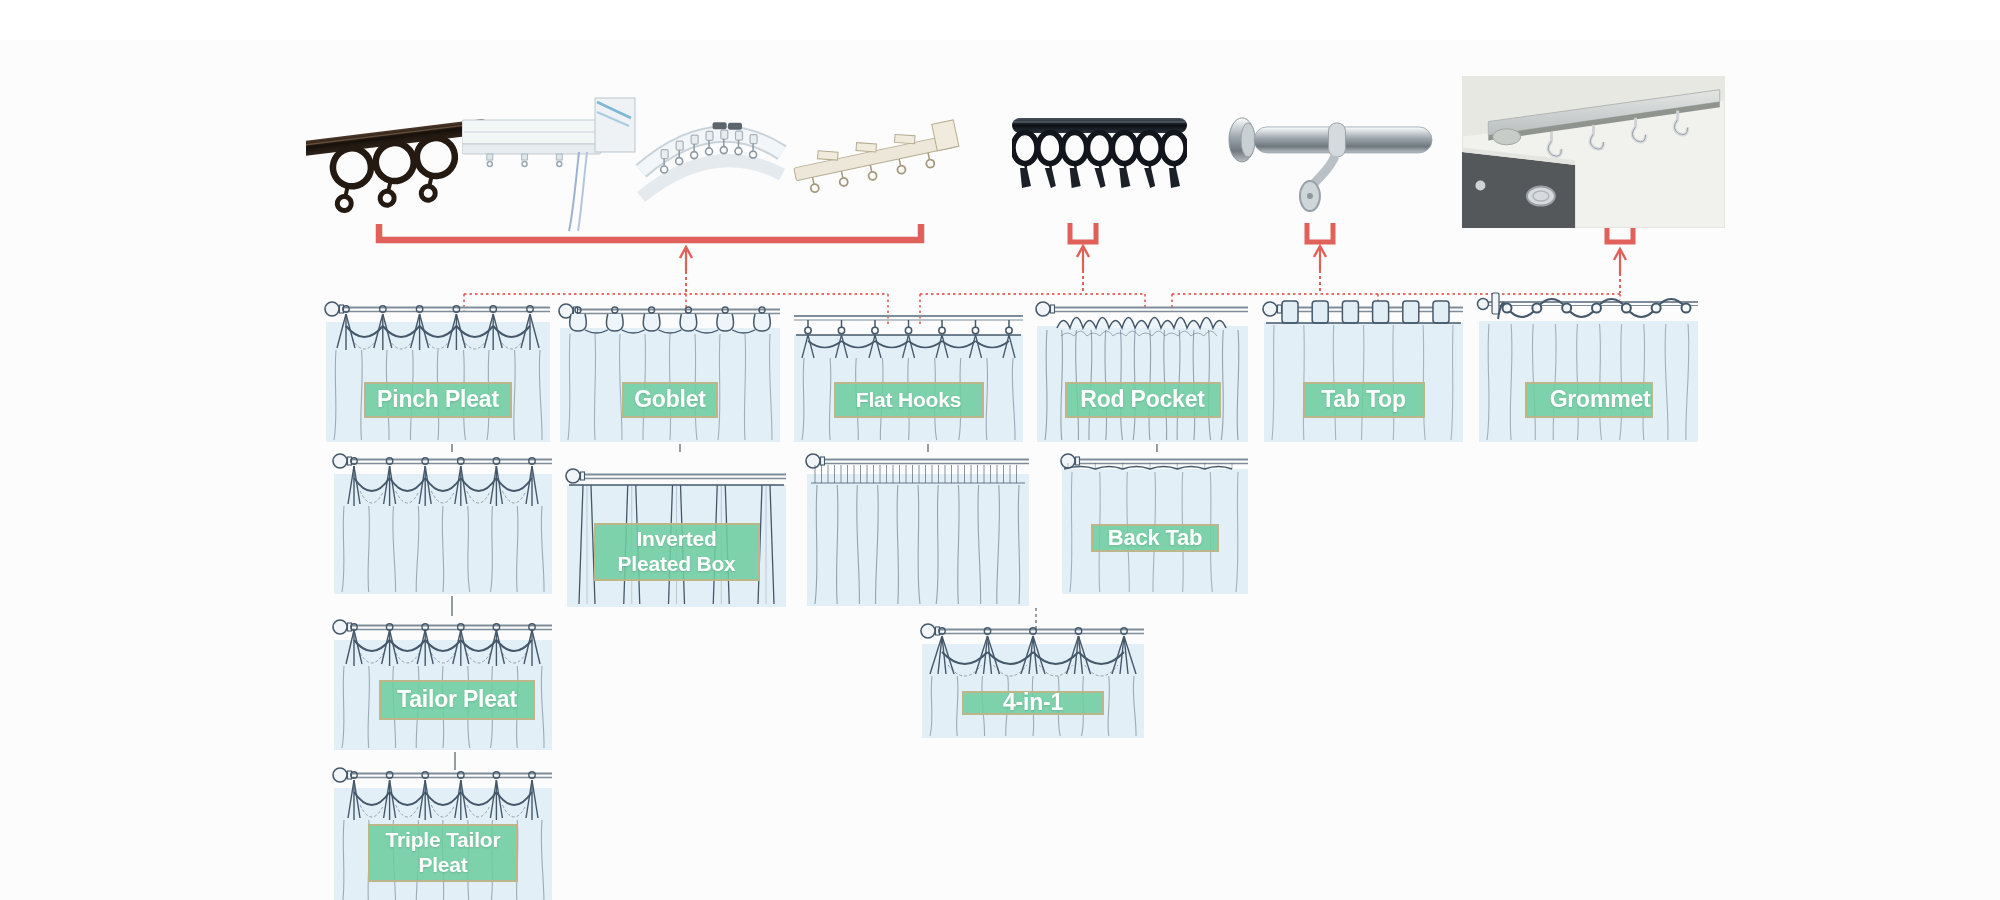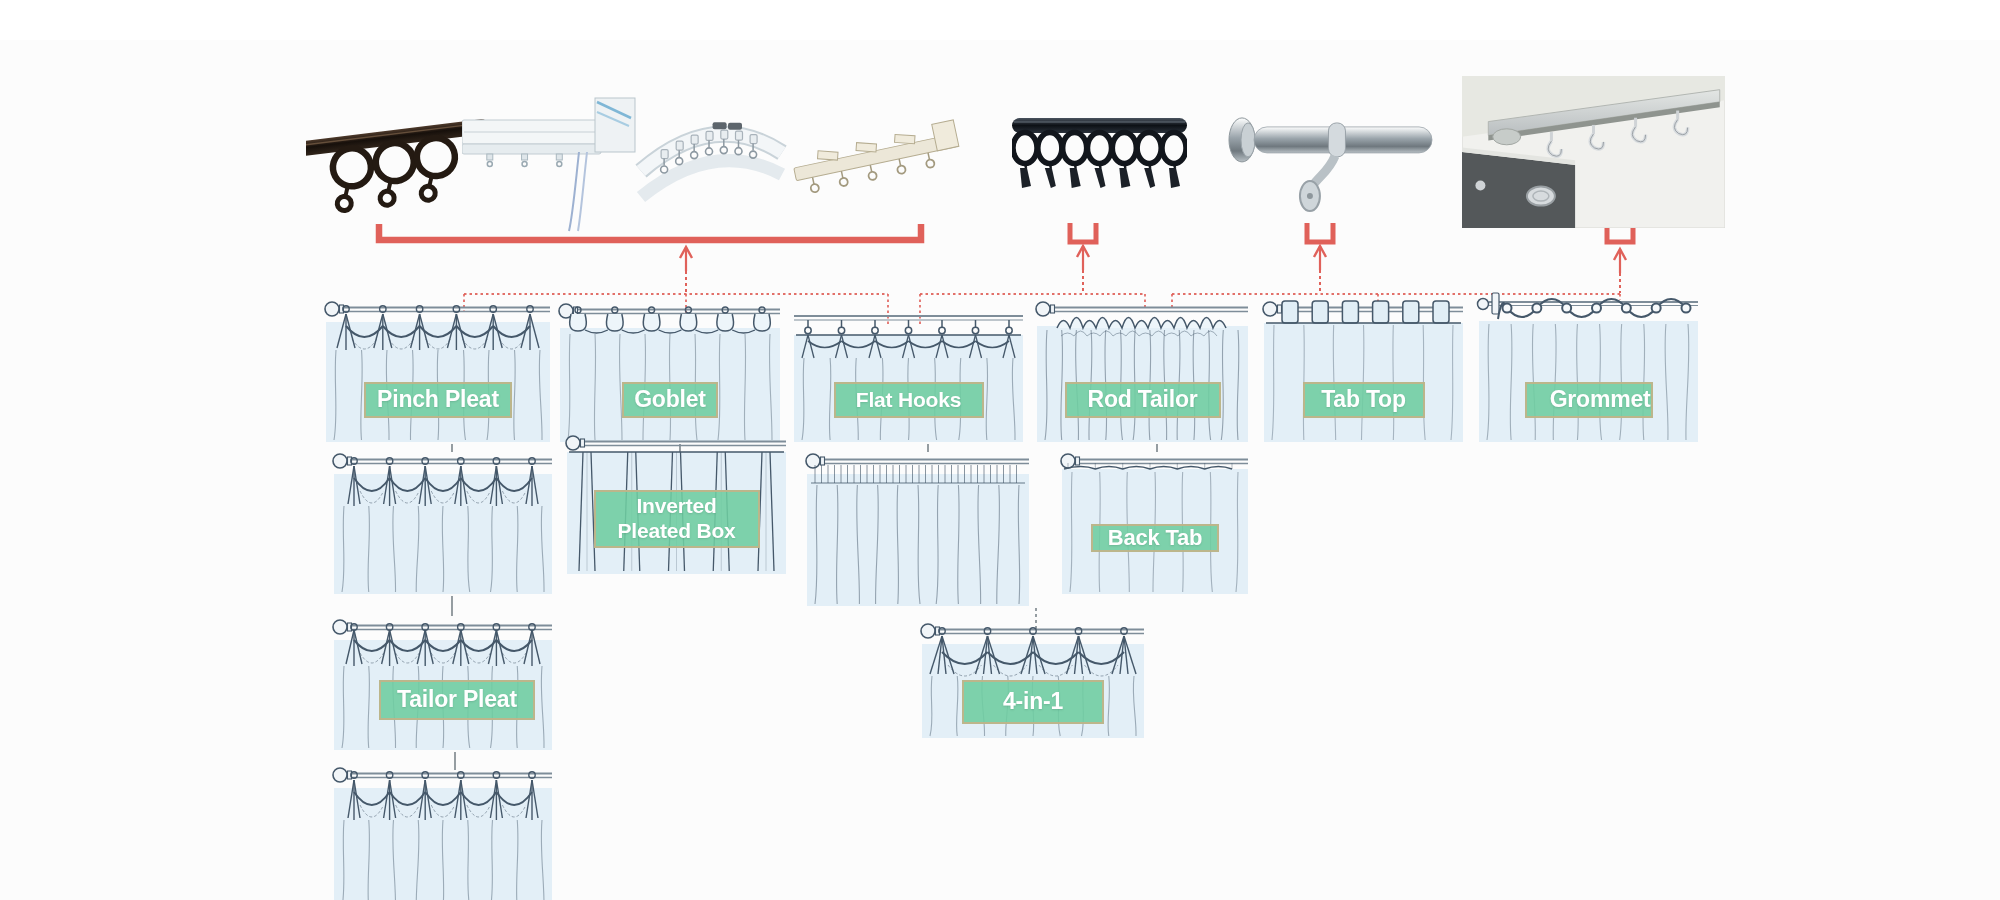--- a/index.html
+++ b/index.html
@@ -404,21 +404,21 @@
           <path d="M 102.15384615384616,34 C 99.15384615384616,72 105.15384615384616,110 100.15384615384616,144" fill="none" stroke="#45586a" stroke-width="1.1" opacity="0.5"></path>
           <path d="M 116.84615384615384,34 C 119.84615384615384,72 113.84615384615384,110 116.84615384615384,144" fill="none" stroke="#45586a" stroke-width="1.1" opacity="0.5"></path>
           <path d="M 131.53846153846155,34 C 128.53846153846155,72 134.53846153846155,110 133.53846153846155,144" fill="none" stroke="#45586a" stroke-width="1.1" opacity="0.5"></path>
           <path d="M 146.23076923076923,34 C 149.23076923076923,72 143.23076923076923,110 144.23076923076923,144" fill="none" stroke="#45586a" stroke-width="1.1" opacity="0.5"></path>
           <path d="M 160.92307692307693,34 C 157.92307692307693,72 163.92307692307693,110 160.92307692307693,144" fill="none" stroke="#45586a" stroke-width="1.1" opacity="0.5"></path>
           <path d="M 175.6153846153846,34 C 178.6153846153846,72 172.6153846153846,110 177.6153846153846,144" fill="none" stroke="#45586a" stroke-width="1.1" opacity="0.5"></path>
           <path d="M 190.30769230769232,34 C 187.30769230769232,72 193.30769230769232,110 188.30769230769232,144" fill="none" stroke="#45586a" stroke-width="1.1" opacity="0.5"></path>
           <path d="M 205,34 C 208,72 202,110 205,144" fill="none" stroke="#45586a" stroke-width="1.1" opacity="0.5"></path>
         </svg>
         <div class="label" style="left: 31.5px; top: 86px; width: 156px; height: 36px; font-size: 23px;">
-          <span>Rod Tailor</span>
+          <span>Rod Pocket</span>
         </div>
       </div>
       <div class="card" style="left: 1260px; top: 256px; width: 207px; height: 148px;">
         <svg width="207" height="148" viewBox="0 0 207 148">
           <rect x="4" y="27" width="199" height="119" fill="#e1eef6" opacity="0.92"></rect>
           <circle cx="10" cy="13" r="7" fill="#f1f5f8" stroke="#45586a" stroke-width="1.6"></circle>
           <rect x="17.5" y="9" width="4" height="8" fill="#f1f5f8" stroke="#45586a" stroke-width="1.1"></rect>
           <line x1="22" y1="11.5" x2="203" y2="11.5" stroke="#7e8d99" stroke-width="2"></line>
           <line x1="22" y1="15.5" x2="203" y2="15.5" stroke="#7e8d99" stroke-width="1.3"></line>
           <rect x="22" y="5" width="16" height="22" rx="3" fill="#e1eef6" stroke="#45586a" stroke-width="1.5"></rect>
@@ -515,21 +515,21 @@
           <path d="M 38.75,58 C 41.25,88 36.25,118 38.75,144" fill="none" stroke="#45586a" stroke-width="1.1" opacity="0.45"></path>
           <path d="M 63.5,58 C 61,88 66,118 65.5,144" fill="none" stroke="#45586a" stroke-width="1.1" opacity="0.45"></path>
           <path d="M 88.25,58 C 90.75,88 85.75,118 86.25,144" fill="none" stroke="#45586a" stroke-width="1.1" opacity="0.45"></path>
           <path d="M 113,58 C 110.5,88 115.5,118 113,144" fill="none" stroke="#45586a" stroke-width="1.1" opacity="0.45"></path>
           <path d="M 137.75,58 C 140.25,88 135.25,118 139.75,144" fill="none" stroke="#45586a" stroke-width="1.1" opacity="0.45"></path>
           <path d="M 162.5,58 C 160,88 165,118 160.5,144" fill="none" stroke="#45586a" stroke-width="1.1" opacity="0.45"></path>
           <path d="M 187.25,58 C 189.75,88 184.75,118 187.25,144" fill="none" stroke="#45586a" stroke-width="1.1" opacity="0.45"></path>
           <path d="M 212,58 C 209.5,88 214.5,118 214,144" fill="none" stroke="#45586a" stroke-width="1.1" opacity="0.45"></path>
         </svg>
       </div>
-      <div class="card" style="left: 563px; top: 390px; width: 227px; height: 146px;">
+      <div class="card" style="left: 563px; top: 423px; width: 227px; height: 146px;">
         <svg width="227" height="146" viewBox="0 0 227 146">
           <rect x="4" y="22" width="219" height="122" fill="#e1eef6" opacity="0.92"></rect>
           <circle cx="10" cy="13" r="7" fill="#f1f5f8" stroke="#45586a" stroke-width="1.6"></circle>
           <rect x="17.5" y="9" width="4" height="8" fill="#f1f5f8" stroke="#45586a" stroke-width="1.1"></rect>
           <line x1="22" y1="11.5" x2="223" y2="11.5" stroke="#7e8d99" stroke-width="2"></line>
           <line x1="22" y1="15.5" x2="223" y2="15.5" stroke="#7e8d99" stroke-width="1.3"></line>
           <line x1="6" y1="22" x2="221" y2="22" stroke="#45586a" stroke-width="1.6"></line>
           <line x1="20" y1="22" x2="16" y2="141" stroke="#45586a" stroke-width="1.3"></line>
           <line x1="28" y1="22" x2="32" y2="141" stroke="#45586a" stroke-width="1.3"></line>
           <line x1="24" y1="22" x2="24" y2="141" stroke="#45586a" stroke-width="1" opacity="0.25"></line>
@@ -729,21 +729,21 @@
           <path d="M 14,58 C 11.5,79.33333333333333 16.5,100.66666666666666 12,118" fill="none" stroke="#45586a" stroke-width="1.1" opacity="0.45"></path>
           <path d="M 39.25,58 C 41.75,79.33333333333333 36.75,100.66666666666666 39.25,118" fill="none" stroke="#45586a" stroke-width="1.1" opacity="0.45"></path>
           <path d="M 64.5,58 C 62,79.33333333333333 67,100.66666666666666 66.5,118" fill="none" stroke="#45586a" stroke-width="1.1" opacity="0.45"></path>
           <path d="M 89.75,58 C 92.25,79.33333333333333 87.25,100.66666666666666 87.75,118" fill="none" stroke="#45586a" stroke-width="1.1" opacity="0.45"></path>
           <path d="M 115,58 C 112.5,79.33333333333333 117.5,100.66666666666666 115,118" fill="none" stroke="#45586a" stroke-width="1.1" opacity="0.45"></path>
           <path d="M 140.25,58 C 142.75,79.33333333333333 137.75,100.66666666666666 142.25,118" fill="none" stroke="#45586a" stroke-width="1.1" opacity="0.45"></path>
           <path d="M 165.5,58 C 163,79.33333333333333 168,100.66666666666666 163.5,118" fill="none" stroke="#45586a" stroke-width="1.1" opacity="0.45"></path>
           <path d="M 190.75,58 C 193.25,79.33333333333333 188.25,100.66666666666666 190.75,118" fill="none" stroke="#45586a" stroke-width="1.1" opacity="0.45"></path>
           <path d="M 216,58 C 213.5,79.33333333333333 218.5,100.66666666666666 218,118" fill="none" stroke="#45586a" stroke-width="1.1" opacity="0.45"></path>
         </svg>
-        <div class="label" style="left: 44px; top: 62px; width: 142px; height: 44px; font-size: 23px;">
+        <div class="label" style="left: 44px; top: 73px; width: 142px; height: 24px; font-size: 23px;">
           <span>4-in-1</span>
         </div>
       </div>
       <div class="card" style="left: 330px; top: 722px; width: 226px; height: 150px;">
         <svg width="226" height="150" viewBox="0 0 226 150">
           <rect x="4" y="26" width="218" height="122" fill="#e1eef6" opacity="0.92"></rect>
           <circle cx="10" cy="13" r="7" fill="#f1f5f8" stroke="#45586a" stroke-width="1.6"></circle>
           <rect x="17.5" y="9" width="4" height="8" fill="#f1f5f8" stroke="#45586a" stroke-width="1.1"></rect>
           <line x1="22" y1="11.5" x2="222" y2="11.5" stroke="#7e8d99" stroke-width="2"></line>
           <line x1="22" y1="15.5" x2="222" y2="15.5" stroke="#7e8d99" stroke-width="1.3"></line>
@@ -784,15 +784,19 @@
           <path d="M 14,58 C 11.5,88.66666666666667 16.5,119.33333333333334 12,146" fill="none" stroke="#45586a" stroke-width="1.1" opacity="0.45"></path>
           <path d="M 38.75,58 C 41.25,88.66666666666667 36.25,119.33333333333334 38.75,146" fill="none" stroke="#45586a" stroke-width="1.1" opacity="0.45"></path>
           <path d="M 63.5,58 C 61,88.66666666666667 66,119.33333333333334 65.5,146" fill="none" stroke="#45586a" stroke-width="1.1" opacity="0.45"></path>
           <path d="M 88.25,58 C 90.75,88.66666666666667 85.75,119.33333333333334 86.25,146" fill="none" stroke="#45586a" stroke-width="1.1" opacity="0.45"></path>
           <path d="M 113,58 C 110.5,88.66666666666667 115.5,119.33333333333334 113,146" fill="none" stroke="#45586a" stroke-width="1.1" opacity="0.45"></path>
           <path d="M 137.75,58 C 140.25,88.66666666666667 135.25,119.33333333333334 139.75,146" fill="none" stroke="#45586a" stroke-width="1.1" opacity="0.45"></path>
           <path d="M 162.5,58 C 160,88.66666666666667 165,119.33333333333334 160.5,146" fill="none" stroke="#45586a" stroke-width="1.1" opacity="0.45"></path>
           <path d="M 187.25,58 C 189.75,88.66666666666667 184.75,119.33333333333334 187.25,146" fill="none" stroke="#45586a" stroke-width="1.1" opacity="0.45"></path>
           <path d="M 212,58 C 209.5,88.66666666666667 214.5,119.33333333333334 214,146" fill="none" stroke="#45586a" stroke-width="1.1" opacity="0.45"></path>
         </svg>
+        <div class="label" style="left: 38px; top: 62px; width: 150px; height: 58px; font-size: 21px;">
+          <span>Triple Tailor</span>
+          <span>Pleat</span>
+        </div>
       </div>
     </div>
 </div>
 
 </body></html>

